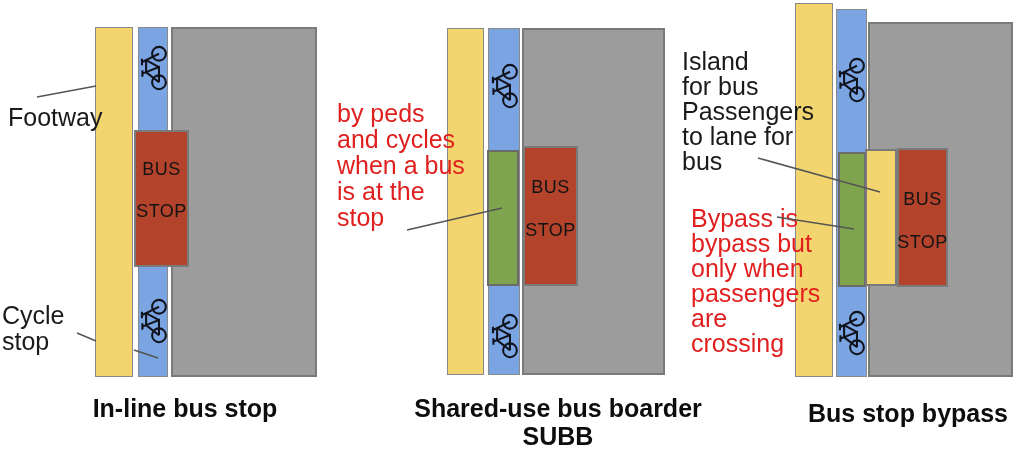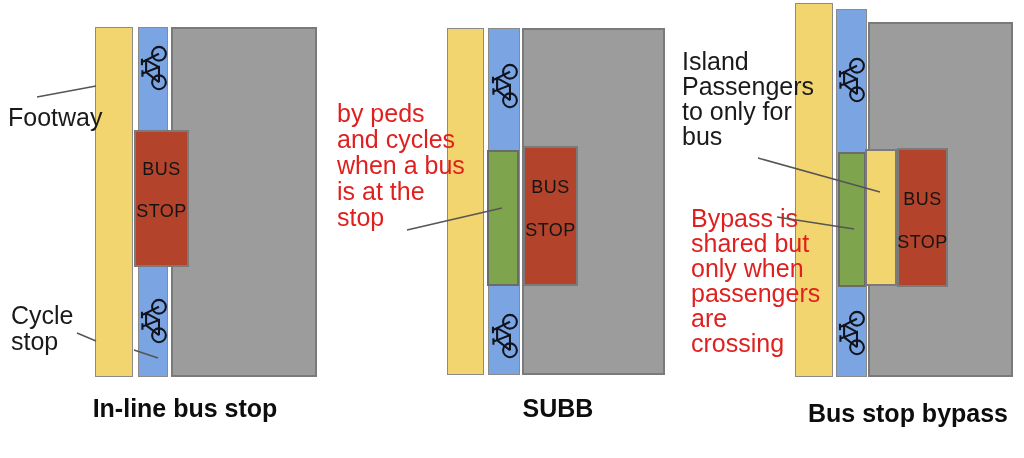--- a/index.html
+++ b/index.html
@@ -45,21 +45,21 @@
 
 <div class="strip footway" style="left:95px;top:27px;width:38px;height:350px;"></div>
 <div class="strip cyclelane" style="left:138px;top:27px;width:30px;height:350px;"></div>
 <div class="strip road" style="left:171px;top:27px;width:146px;height:350px;"></div>
 
 <div class="block busstop" style="left:134px;top:130px;width:55px;height:137px;"></div>
 <div class="bus-label" style="left:134px;top:160px;width:55px;">BUS</div>
 <div class="bus-label" style="left:134px;top:202px;width:55px;">STOP</div>
 
 <div class="note" style="left:8px;top:105px;">Footway</div>
-<div class="note" style="left:11px;top:302px;line-height:26px;">
+<div class="note" style="left:2px;top:302px;line-height:26px;">
   <div>Cycle</div>
   <div>stop</div>
 </div>
 <div class="title" style="left:35px;top:394px;">In-line bus stop</div>
 
 <div class="strip footway" style="left:447px;top:28px;width:37px;height:347px;"></div>
 <div class="strip cyclelane" style="left:488px;top:28px;width:32px;height:347px;"></div>
 <div class="strip road" style="left:522px;top:28px;width:143px;height:347px;"></div>
 
 <div class="block sharedarea" style="left:487px;top:150px;width:32px;height:136px;"></div>
@@ -68,42 +68,44 @@
 <div class="bus-label" style="left:523px;top:221px;width:55px;">STOP</div>
 
 <div class="note red" style="left:337px;top:100px;line-height:26px;">
   <div>by peds</div>
   <div>and cycles</div>
   <div>when a bus</div>
   <div>is at the</div>
   <div>stop</div>
 </div>
 <div class="title" style="left:408px;top:394px;">
+  <div>Shared-use bus boarder</div>
   <div>SUBB</div>
 </div>
 
 <div class="strip footway" style="left:795px;top:3px;width:38px;height:374px;"></div>
 <div class="strip cyclelane" style="left:836px;top:9px;width:31px;height:368px;"></div>
 <div class="strip road" style="left:868px;top:22px;width:145px;height:355px;"></div>
 
 <div class="block sharedarea" style="left:838px;top:152px;width:28px;height:135px;"></div>
 <div class="block islandblock" style="left:865px;top:149px;width:32px;height:137px;"></div>
 <div class="block busstop" style="left:897px;top:148px;width:51px;height:139px;"></div>
 <div class="bus-label" style="left:897px;top:190px;width:51px;">BUS</div>
 <div class="bus-label" style="left:897px;top:233px;width:51px;">STOP</div>
 
 <div class="note" style="left:682px;top:49px;line-height:25px;">
   <div>Island</div>
+  <div>for bus</div>
   <div>Passengers</div>
-  <div>to only for</div>
+  <div>to lane for</div>
   <div>bus</div>
 </div>
 <div class="note red" style="left:680px;top:206px;line-height:25px;margin-left:11px;">
   <div>Bypass is</div>
-  <div>shared but</div>
+  <div>bypass but</div>
   <div>only when</div>
   <div>passengers</div>
   <div>are</div>
   <div>crossing</div>
 </div>
 <div class="title" style="left:758px;top:399px;">Bus stop bypass</div>
 
 <svg class="bike" width="46" height="30" viewBox="0 0 100 64" style="left:130px;top:53px;">
   <use href="#bikeshape"></use>
 </svg>

